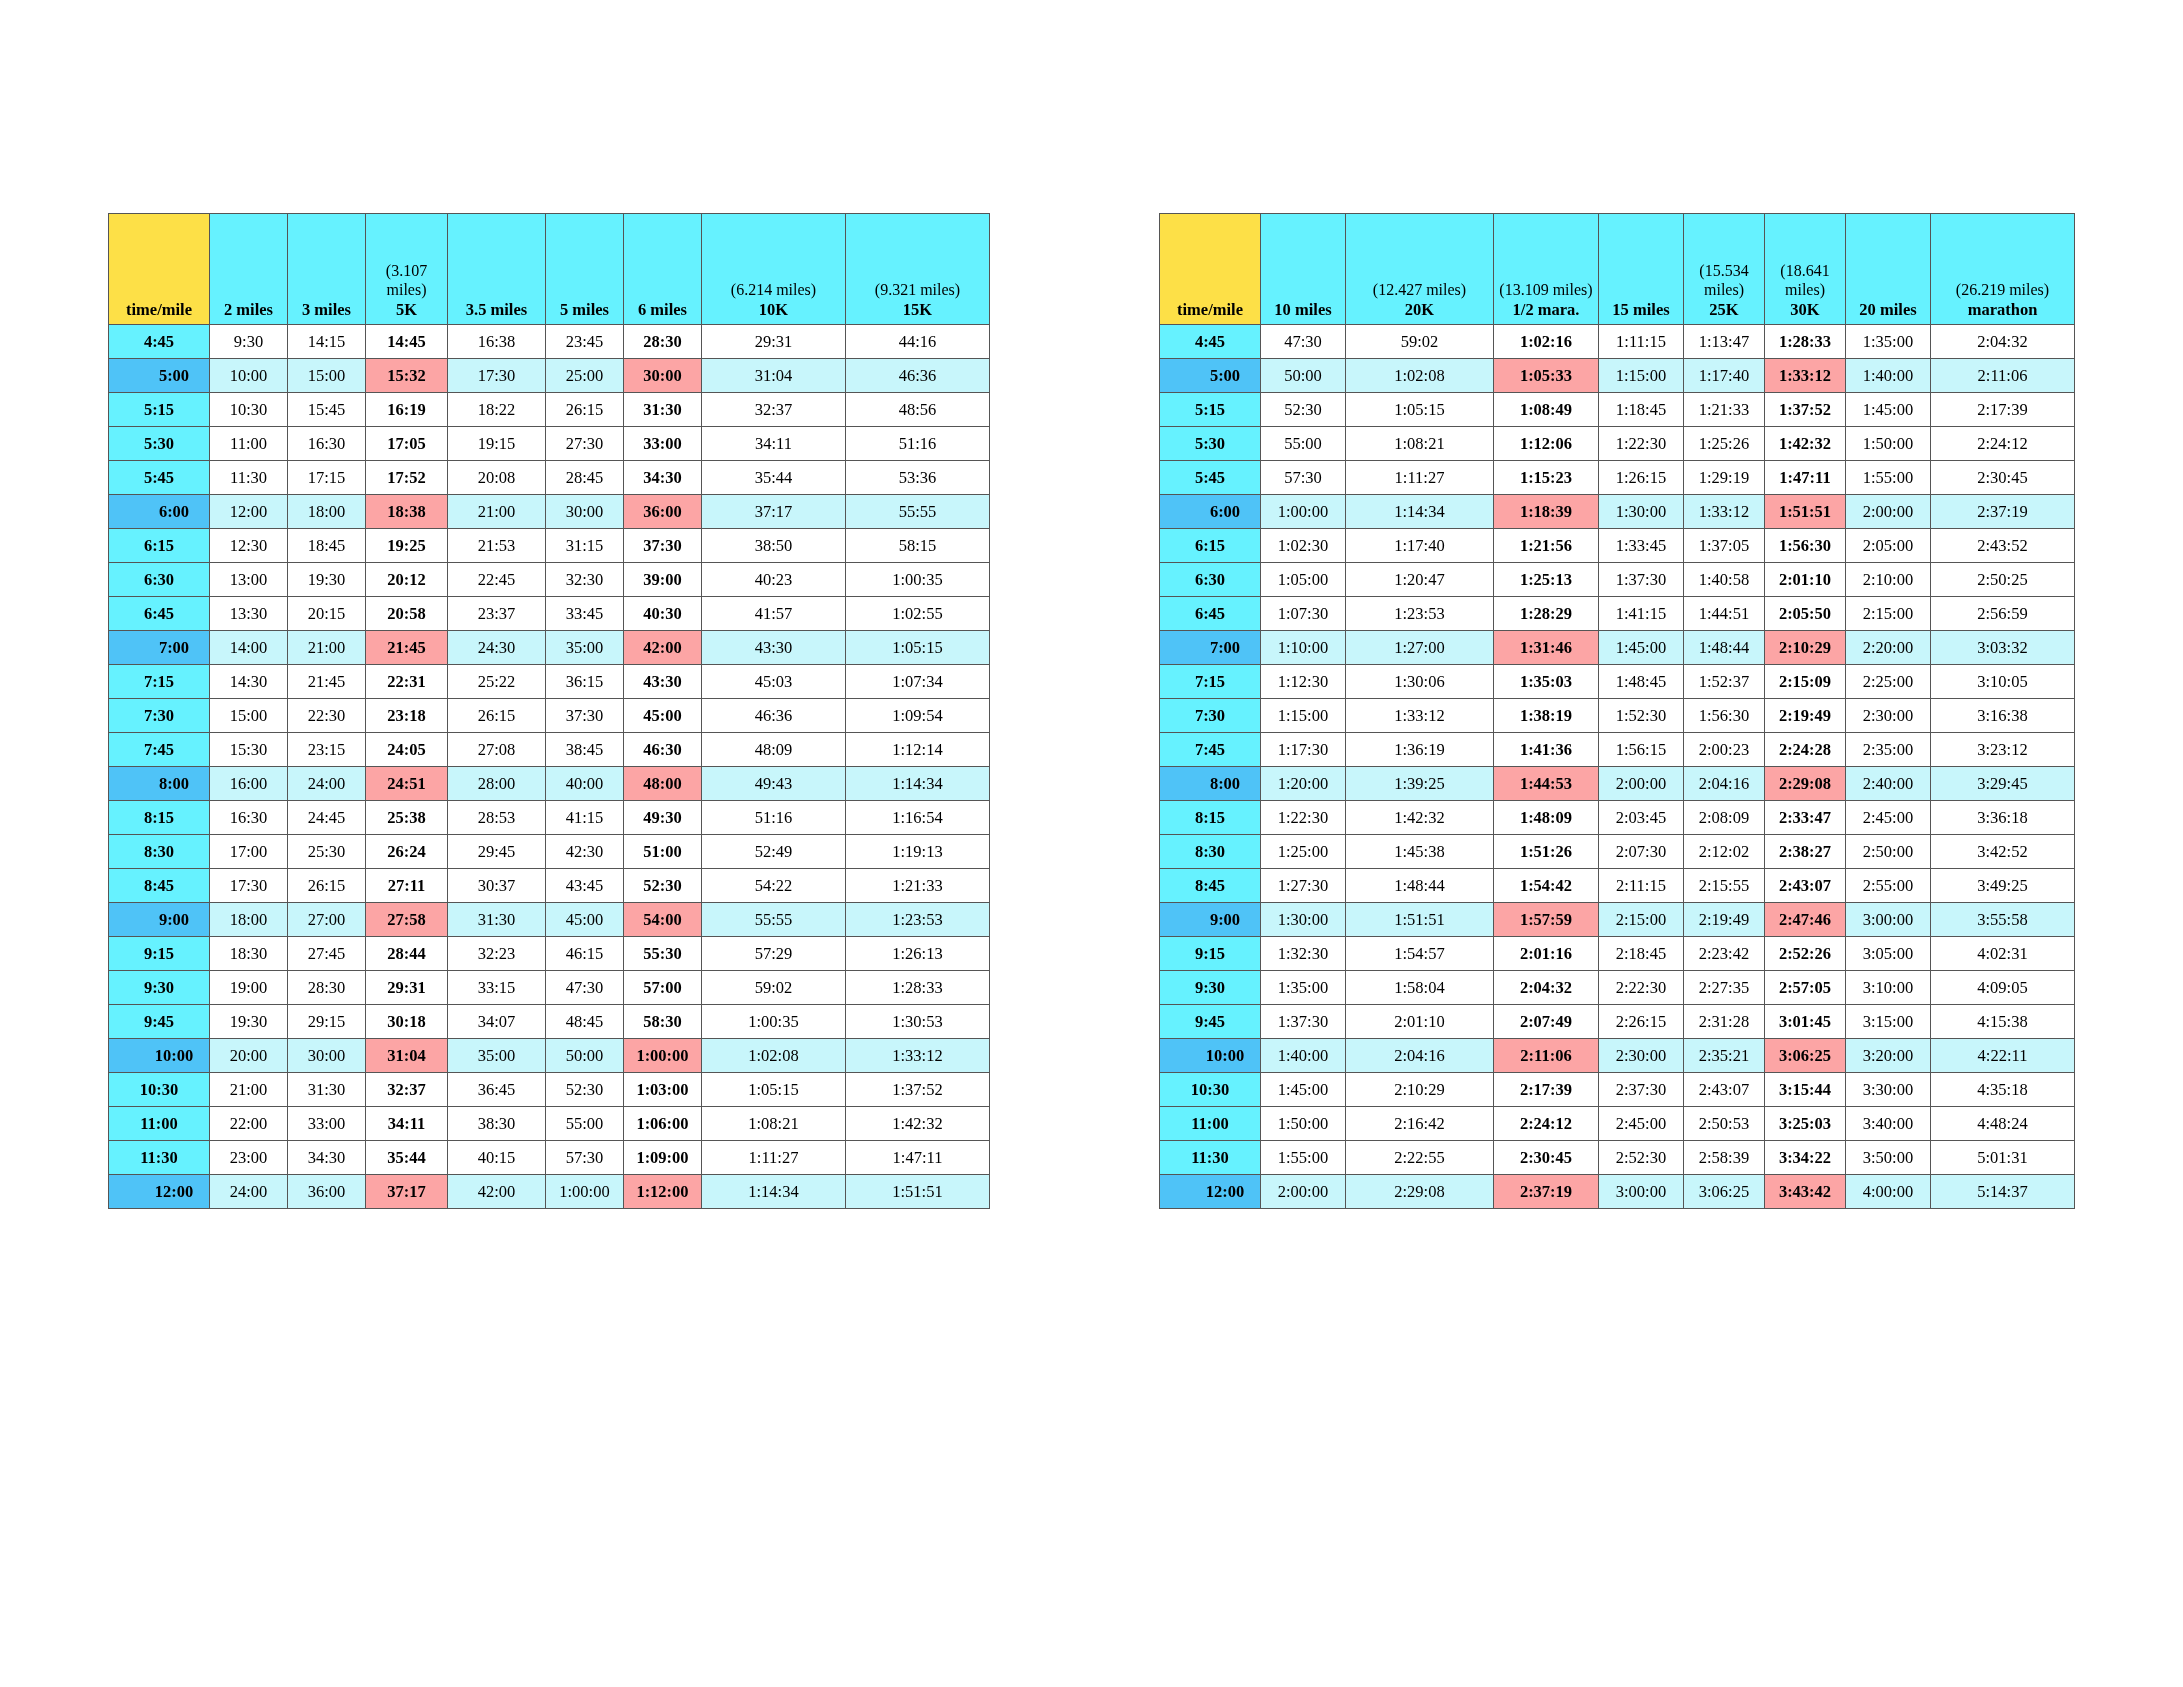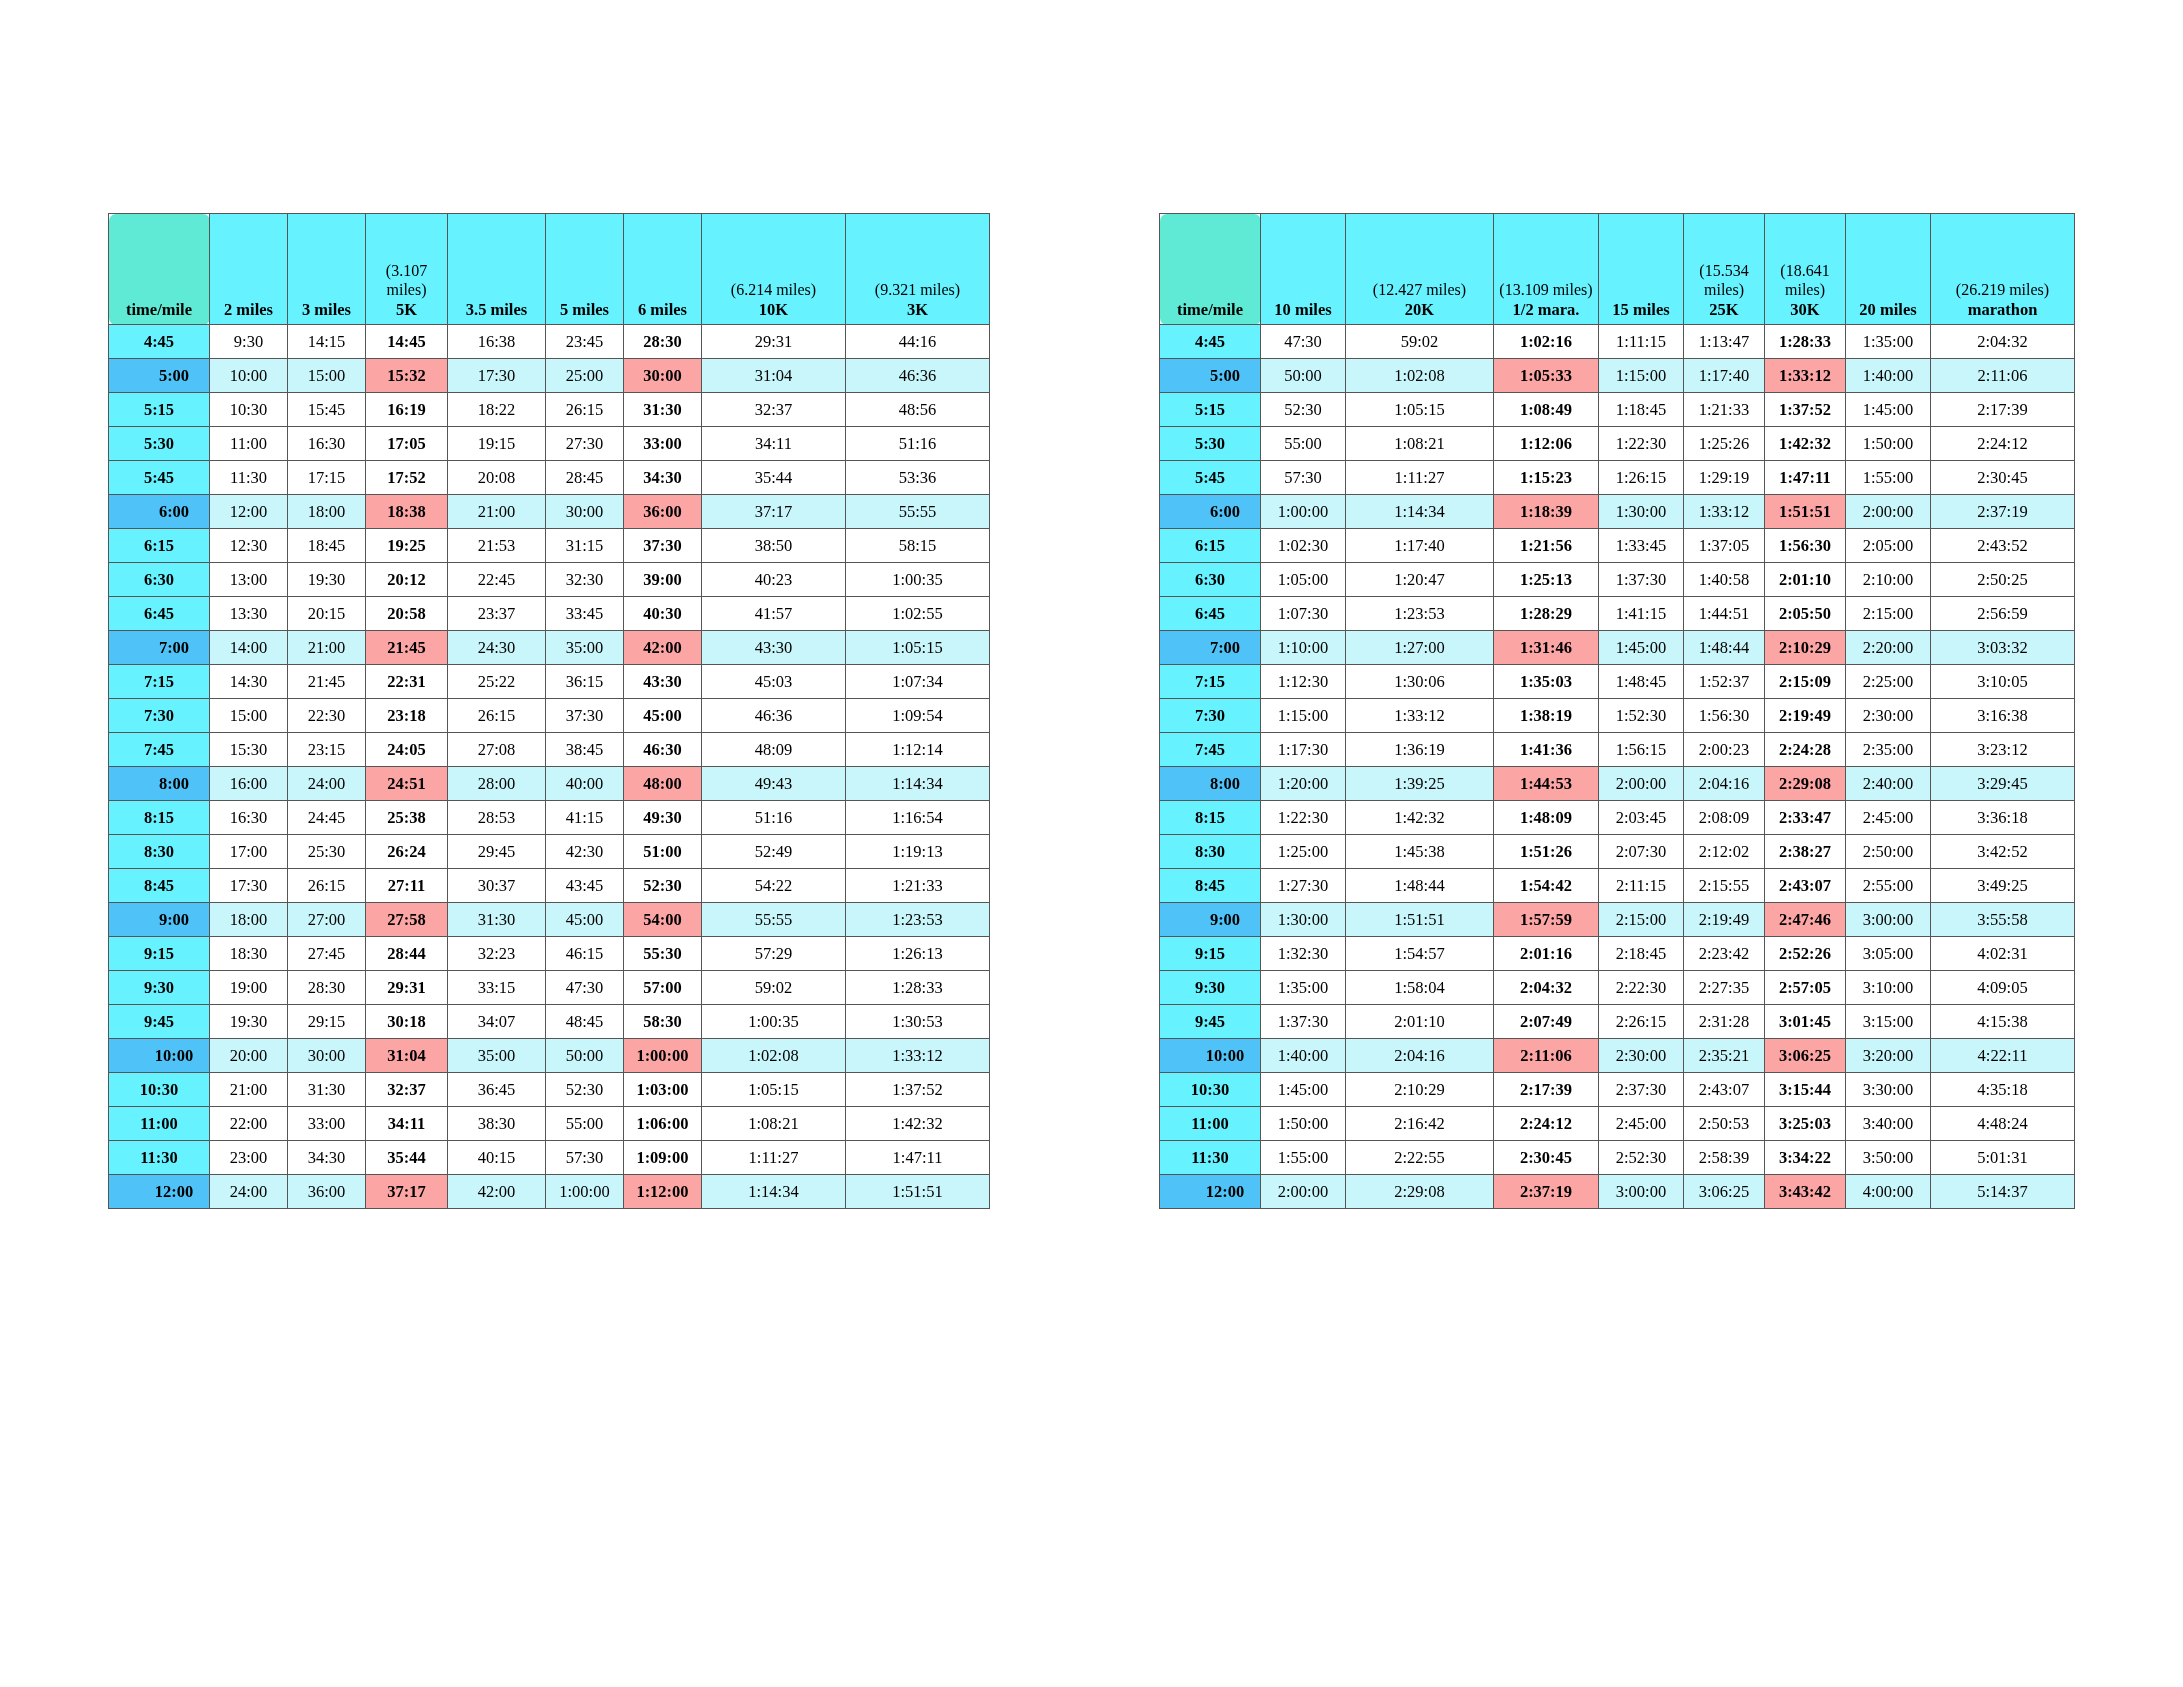--- a/index.html
+++ b/index.html
@@ -42,22 +42,21 @@
   table.pace thead th {
     background: #66f2ff;
     font-weight: bold;
     font-size: 16.5px;
     line-height: 1.22;
     vertical-align: bottom;
     padding-bottom: 4px;
     height: 111px;
   }
   table.pace thead th.corner {
-    background: #5eead4;
-    border-radius: 7px;
+    background: #fde047;
   }
   .sub {
     display: block;
     font-weight: normal;
     font-size: 16px;
   }
   .mainlabel {
     display: block;
     font-weight: bold;
   }
@@ -145,21 +144,21 @@
             </th>
             <th>
               <span class="mainlabel">6 miles</span>
             </th>
             <th>
               <span class="sub">(6.214 miles)</span>
               <span class="mainlabel">10K</span>
             </th>
             <th>
               <span class="sub">(9.321 miles)</span>
-              <span class="mainlabel">3K</span>
+              <span class="mainlabel">15K</span>
             </th>
           </tr>
         </thead>
       <tbody>
           <tr>
             <td class="pace-cell">4:45</td>
             <td>9:30</td>
             <td>14:15</td>
             <td class="bold-col">14:45</td>
             <td>16:38</td>

